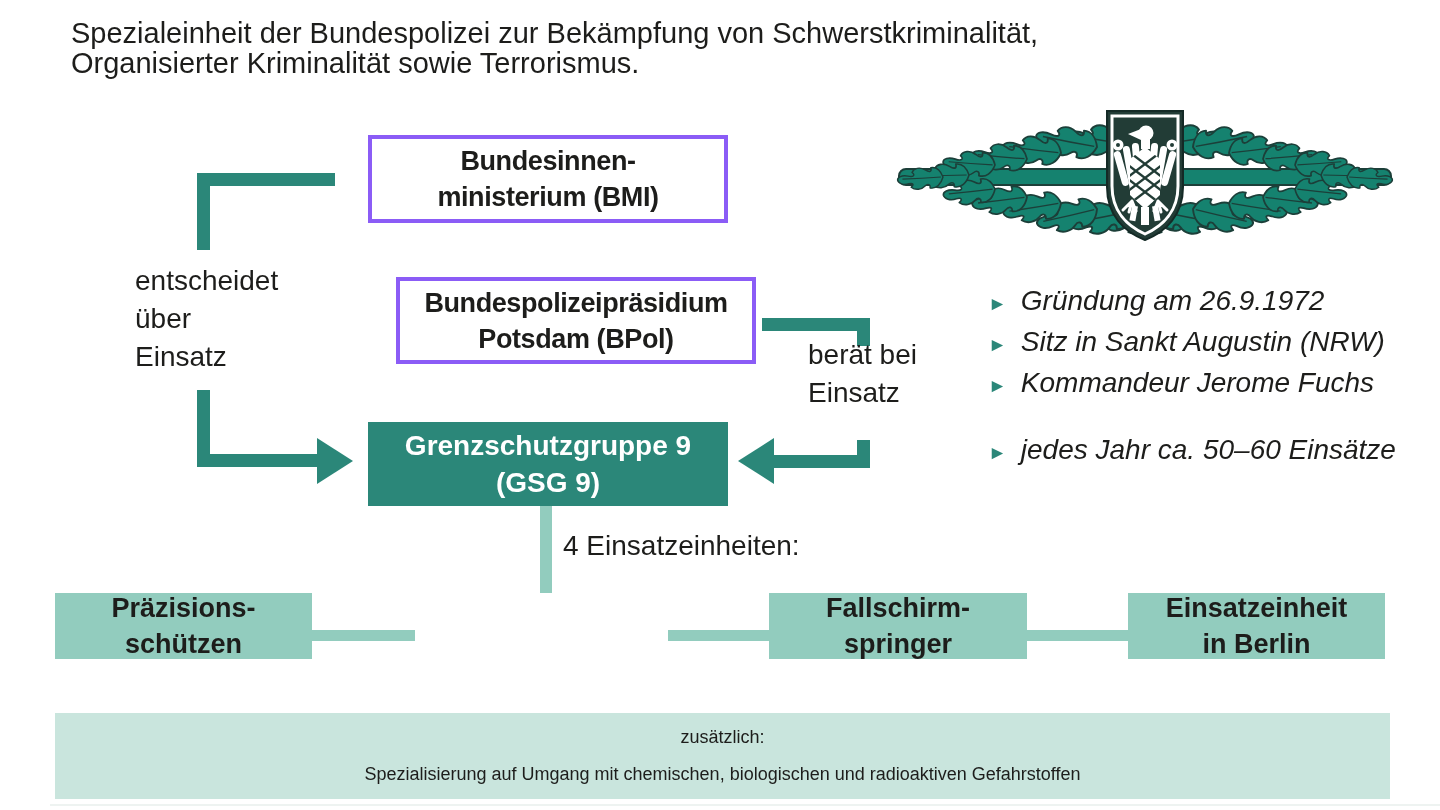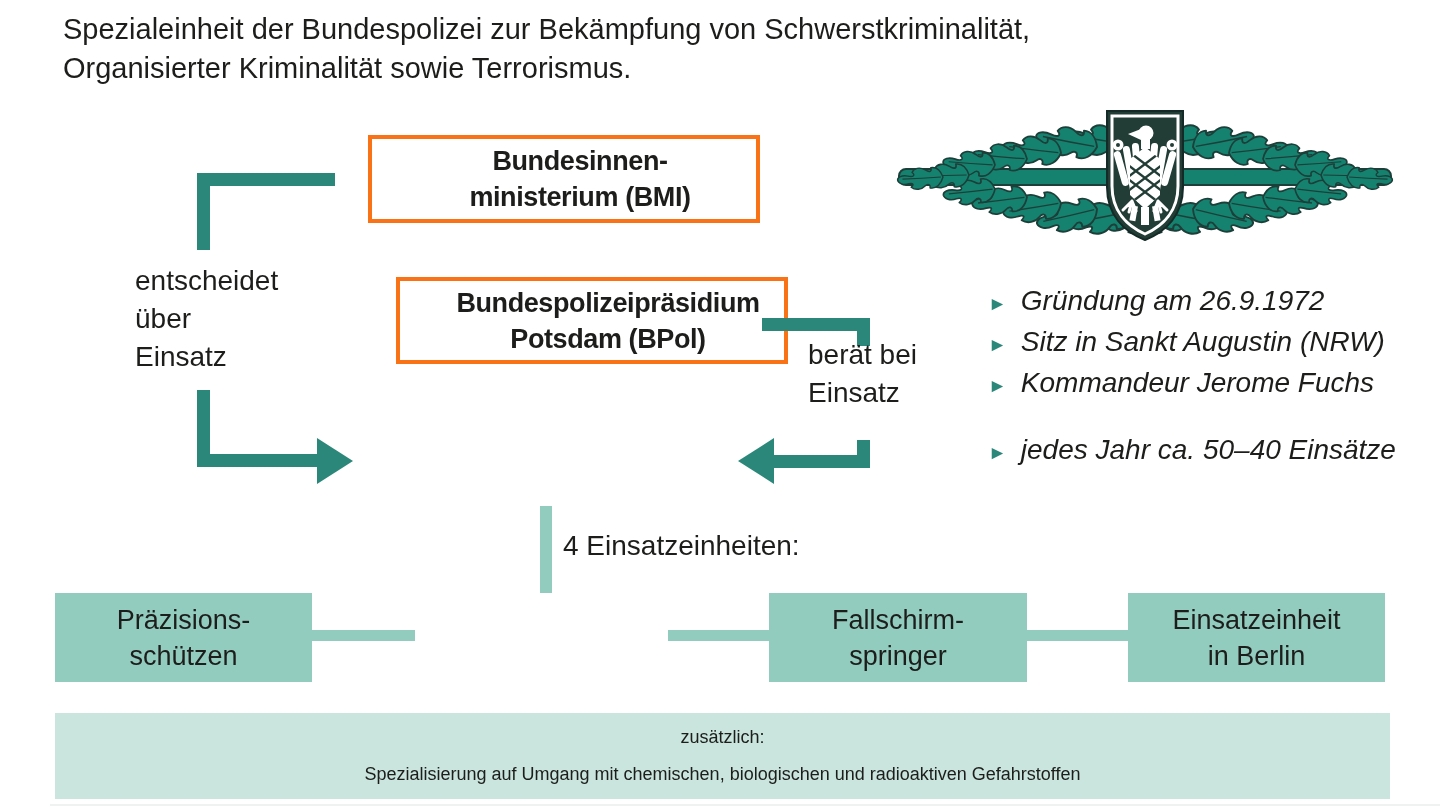--- a/index.html
+++ b/index.html
@@ -1,24 +1,24 @@
 <!DOCTYPE html>
 <html><head>
 <meta charset="utf-8">
 <style>
   html,body{margin:0;padding:0;background:#ffffff;}
   .stage{position:relative;width:1440px;height:810px;background:#ffffff;overflow:hidden;
          font-family:"Liberation Sans",sans-serif;color:#1d1d1b;}
   .preline{white-space:pre-line;}
 
-  .intro{position:absolute;left:55px;top:2px;font-size:29px;line-height:39px;margin:8px;}
+  .intro{position:absolute;left:55px;top:2px;font-size:29px;line-height:30px;margin:16px;}
 
   .box{position:absolute;display:flex;align-items:center;justify-content:center;
        text-align:center;font-weight:700;}
-  .outline{background:#ffffff;border:4px solid #f97316;width:352px;font-size:27px;line-height:36px;letter-spacing:-0.4px;padding-left:32px;}
+  .outline{background:#ffffff;border:4px solid #8b5cf6;width:352px;font-size:27px;line-height:36px;letter-spacing:-0.4px;}
   .bmi{left:368px;top:135px;height:80px;}
   .bpol{left:368px;top:277px;height:79px;margin-left:28px;}
   .solid{background:#2b8779;color:#ffffff;width:360px;font-size:28px;line-height:37px;}
   .gsg9{left:368px;top:422px;height:84px;}
 
   .seg{position:absolute;background:#2b8779;}
   .a1h{left:197px;top:173px;width:138px;height:13px;}
   .a1v{left:197px;top:173px;width:13px;height:77px;}
   .a2v{left:197px;top:390px;width:13px;height:77px;}
   .a2h{left:197px;top:454px;width:122px;height:13px;}
@@ -41,22 +41,22 @@
 
   .facts{position:absolute;left:988px;top:282px;font-size:28px;line-height:38px;font-style:italic;}
   .fact{display:flex;align-items:baseline;}
   .fact.gap{margin-top:26px;}
   .blt{color:#2b8779;font-style:normal;font-size:19px;margin-right:14px;flex:0 0 auto;}
   .facts b{font-weight:400;}
 
   .vconn{position:absolute;left:540px;top:506px;width:12px;height:87px;background:#92ccbe;}
   .caption{position:absolute;left:563px;top:530px;font-size:28px;}
 
-  .unit{position:absolute;top:593px;height:89px;background:#92ccbe;display:flex;align-items:center;
-        justify-content:center;text-align:center;font-weight:400;font-size:27px;line-height:36px;}
+  .unit{position:absolute;top:593px;height:66px;background:#92ccbe;display:flex;align-items:center;
+        justify-content:center;text-align:center;font-weight:700;font-size:27px;line-height:36px;}
   .u1{left:55px;width:257px;}
   .u2{left:413px;width:257px;}
   .u3{left:769px;width:258px;}
   .u4{left:1128px;width:257px;}
   .hconn{position:absolute;top:630px;height:11px;background:#92ccbe;}
   .c1{left:310px;width:105px;}
   .c2{left:668px;width:103px;}
   .c3{left:1025px;width:105px;}
 
   .bottom{position:absolute;left:55px;top:713px;width:1335px;height:86px;background:#c9e5dd;
@@ -70,20 +70,22 @@
 
 <div class="stage">
 
   <p class="intro preline">Spezialeinheit der Bundespolizei zur Bekämpfung von Schwerstkriminalität,
 Organisierter Kriminalität sowie Terrorismus.</p>
 
   <div class="box outline bmi preline">Bundesinnen-
 ministerium (BMI)</div>
   <div class="box outline bpol preline">Bundespolizeipräsidium
 Potsdam (BPol)</div>
+  <div class="box solid gsg9 preline">Grenzschutzgruppe 9
+(GSG 9)</div>
 
   <div class="seg a1h"></div>
   <div class="seg a1v"></div>
   <div class="label labelL preline">entscheidet
 über
 Einsatz</div>
   <div class="seg a2v"></div>
   <div class="seg a2h"></div>
   <div class="ahR"></div>
 
@@ -177,21 +179,21 @@
     <div class="fact">
       <span class="blt">►</span>
       <span><span>Sitz in </span><b>Sankt Augustin</b><span> (NRW)</span></span>
     </div>
     <div class="fact">
       <span class="blt">►</span>
       <span><span>Kommandeur </span><b>Jerome Fuchs</b></span>
     </div>
     <div class="fact gap">
       <span class="blt">►</span>
-      <span>jedes Jahr ca. 50–40 Einsätze</span>
+      <span>jedes Jahr ca. 50–60 Einsätze</span>
     </div>
   </div>
 
   <div class="vconn"></div>
   <div class="caption">4 Einsatzeinheiten:</div>
 
   <div class="unit u1 preline">Präzisions-
 schützen</div>
   <div class="hconn c1"></div>
   <div class="hconn c2"></div>

